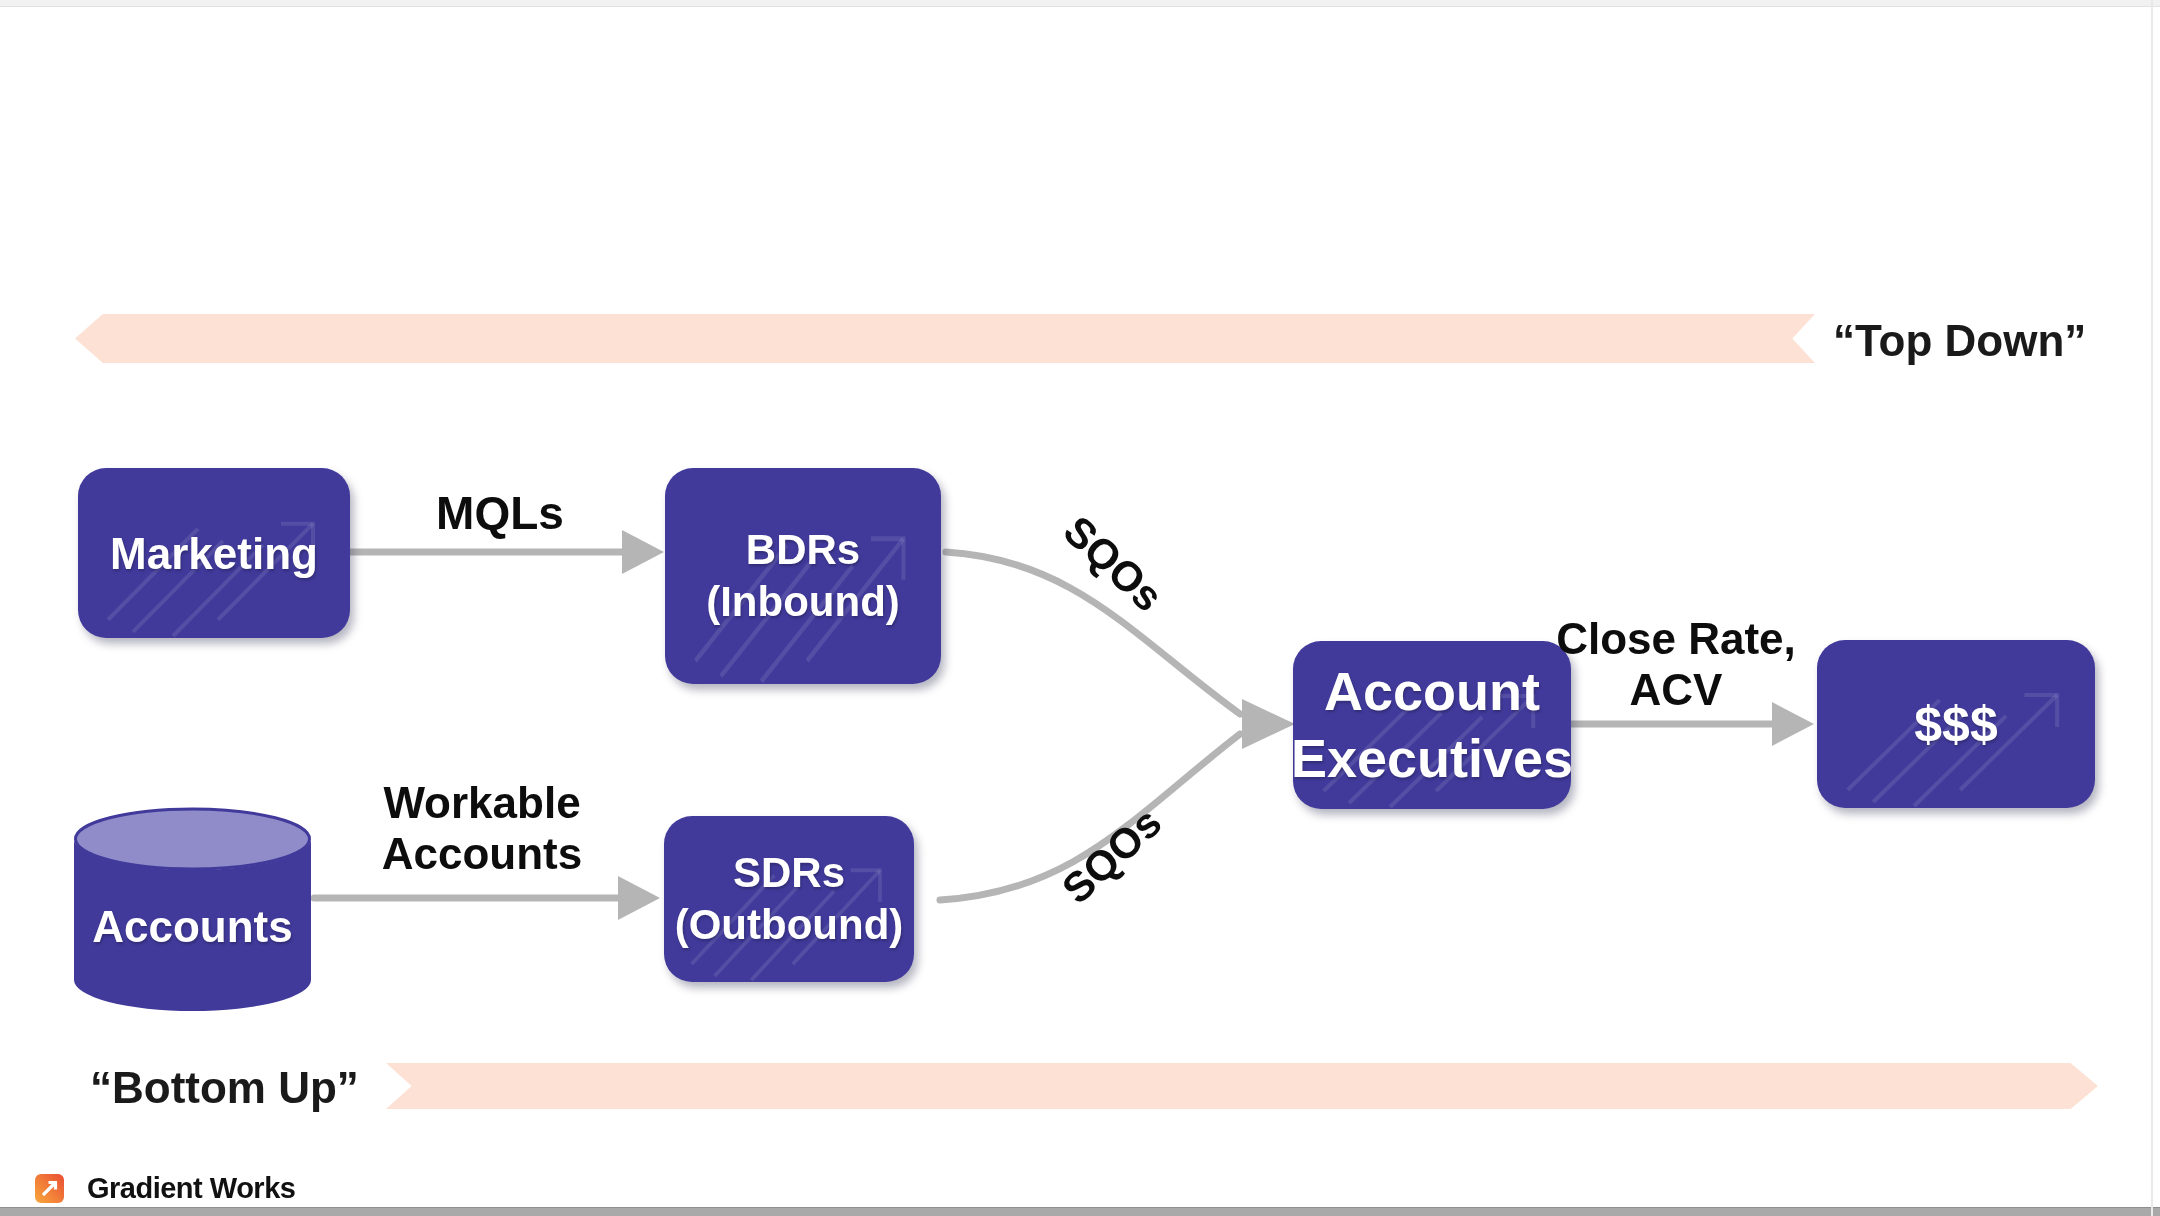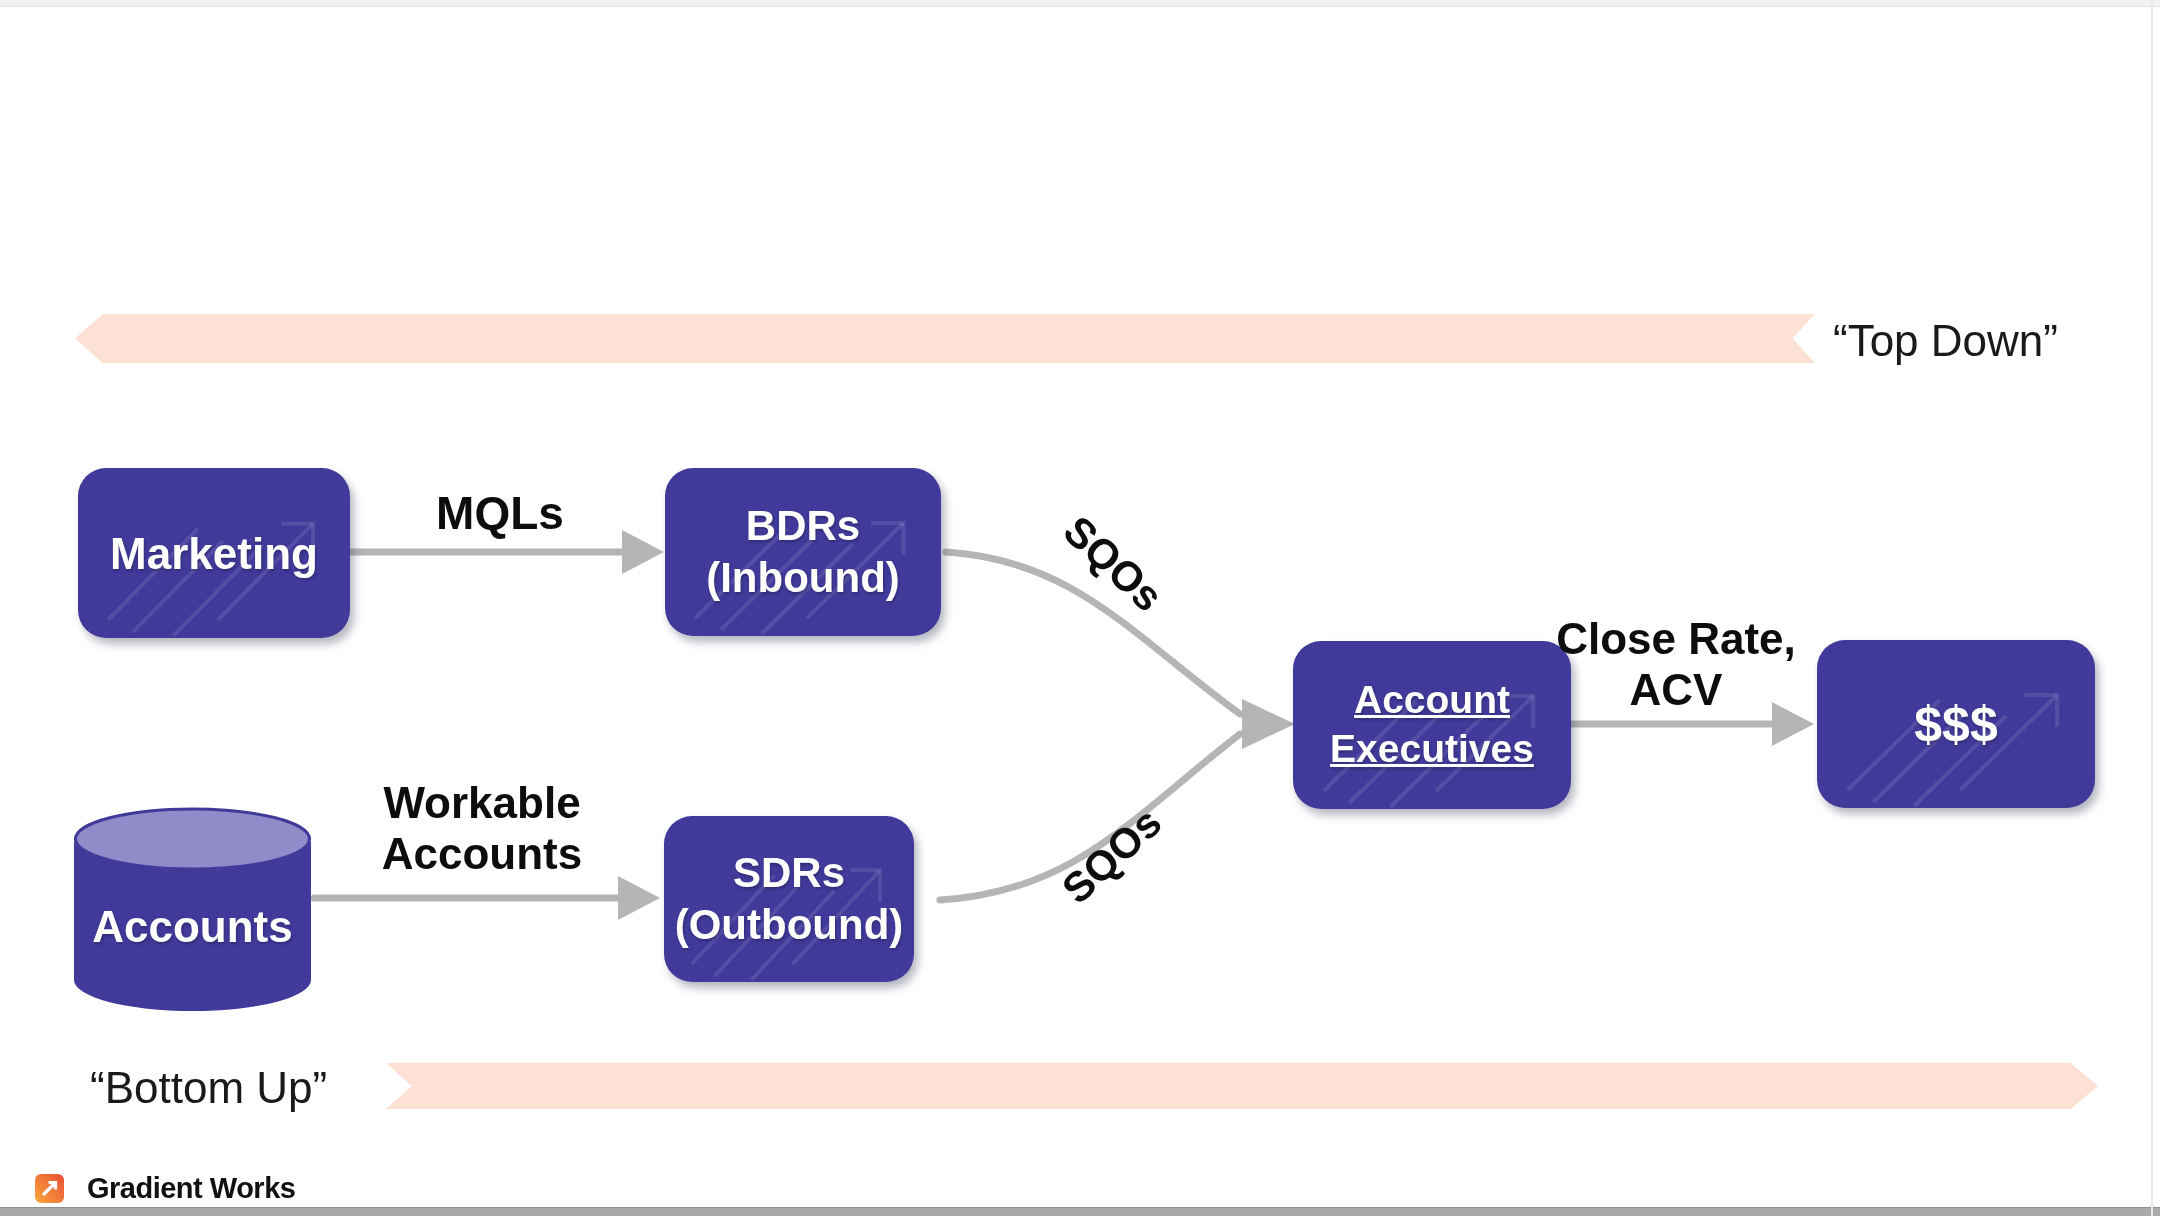--- a/index.html
+++ b/index.html
@@ -17,38 +17,38 @@
   .title {
     position:absolute; left:0; right:0; top:92px; text-align:center;
     font-size:96px; font-weight:700; letter-spacing:-3px; color:#0d0d0d;
   }
 
   .band { position:absolute; background:#fce1d4; }
   .band-top { left:75px; top:314px; width:1740px; height:49px;
     clip-path:polygon(0 50%, 1.6% 0, 100% 0, 98.7% 50%, 100% 100%, 1.6% 100%); }
   .band-bottom { left:386px; top:1063px; width:1712px; height:46px;
     clip-path:polygon(0 0, 98.4% 0, 100% 50%, 98.4% 100%, 0 100%, 1.5% 50%); }
-  .band-label { position:absolute; font-size:44px; font-weight:400; color:#1a1a1a; white-space:nowrap; }
+  .band-label { position:absolute; font-size:44px; font-weight:700; color:#1a1a1a; white-space:nowrap; }
   .band-label.top { left:1833px; top:316px; }
   .band-label.bottom { left:90px; top:1063px; }
 
   .edges { position:absolute; left:0; top:0; width:2160px; height:1216px; }
 
   .node {
     position:absolute; background:#413a9b; border-radius:28px; color:#ffffff;
     display:flex; align-items:center; justify-content:center; text-align:center;
     font-weight:700; box-shadow:4px 6px 9px rgba(45,45,80,0.35);
     overflow:hidden;
   }
   .node .wm { position:absolute; left:0; top:0; width:100%; height:100%; }
   .node-label { position:relative; line-height:1.25; text-shadow:1px 2px 3px rgba(0,0,0,0.25); }
   .node-marketing { left:78px; top:468px; width:272px; height:170px; font-size:44px; }
-  .node-bdrs      { left:665px; top:468px; width:276px; height:168px; font-size:42px; }
+  .node-bdrs      { left:665px; top:468px; width:276px; height:216px; font-size:42px; }
   .node-sdrs      { left:664px; top:816px; width:250px; height:166px; font-size:42px; }
-  .node-ae        { left:1293px; top:641px; width:278px; height:168px; font-size:39px;text-decoration:underline; }
+  .node-ae        { left:1293px; top:641px; width:278px; height:168px; font-size:54px; }
   .node-money     { left:1817px; top:640px; width:278px; height:168px; font-size:50px; }
 
   .cylinder { position:absolute; left:74px; top:806px; width:237px; height:208px; }
   .cylinder-label { position:absolute; left:0; top:96px; width:100%; text-align:center;
     color:#fff; font-size:44px; font-weight:700; text-shadow:1px 2px 3px rgba(0,0,0,0.25); }
 
   .edge-label { position:absolute; font-weight:700; color:#0d0d0d; text-align:center; }
   .lbl-mqls { left:400px; top:486px; width:200px; font-size:46px; }
   .lbl-workable { left:352px; top:778px; width:260px; font-size:44px; line-height:1.15; }
   .lbl-close { left:1544px; top:590px; width:264px; font-size:44px; line-height:1.15;margin-top:24px; }

